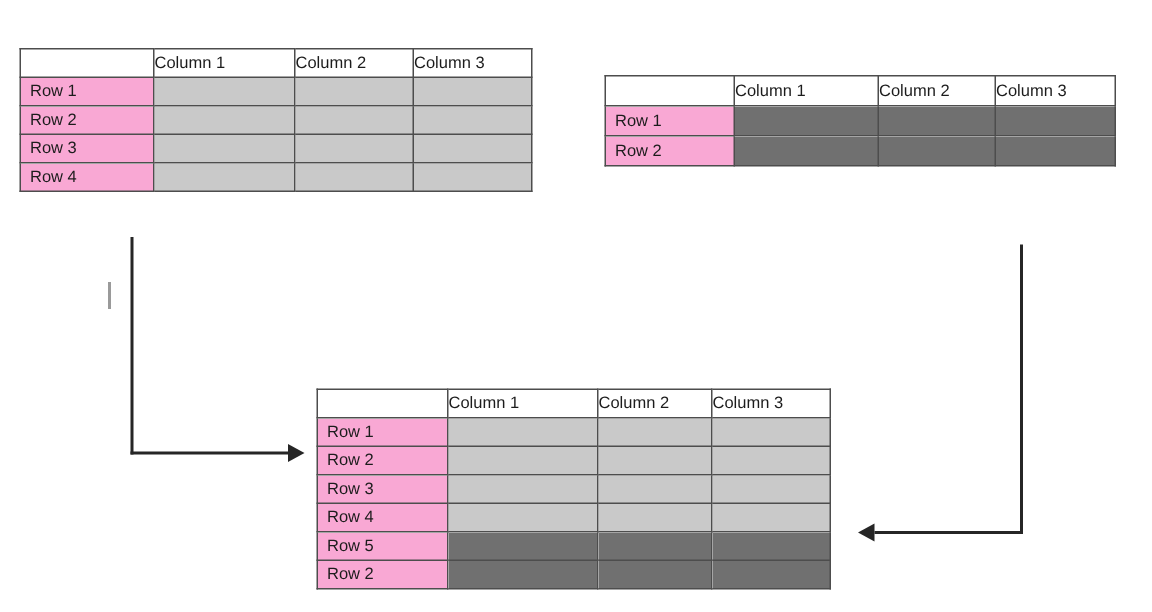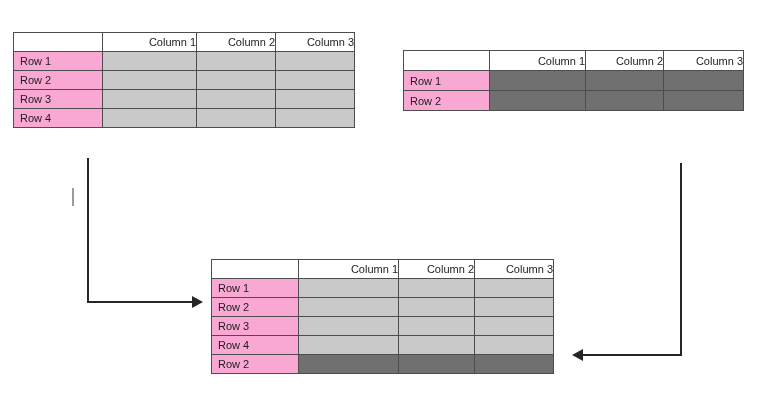--- a/index.html
+++ b/index.html
@@ -12,21 +12,21 @@
   table {
     position:absolute; border-collapse:collapse; table-layout:fixed;
     border:1px solid #4d4d4d;
   }
   th, td {
     border:1px solid #4d4d4d; box-sizing:border-box;
     font-size:11px; font-weight:400; color:#1c1c1c;
     padding:0; height:19px; white-space:nowrap; overflow:hidden;
     vertical-align:middle;
   }
-  th { text-align:right; background:#ffffff; }
+  th { text-align:left; background:#ffffff; }
   td.label { text-align:left; padding-left:6px; background:#f9a8d4; }
   td.data { background:#ffffff; }
   tr[data-shade="light"] td.data { background:#c9c9c9; }
   tr[data-shade="dark"]  td.data { background:#707070; }
 
   #table-top-left  { left:13px;  top:32px;  width:341px; }
   #table-top-left  col:nth-child(1){width:89px;}
   #table-top-left  col:nth-child(2){width:94px;}
   #table-top-left  col:nth-child(3){width:79px;}
   #table-top-left  col:nth-child(4){width:79px;}
@@ -174,20 +174,26 @@
         <td class="data"></td>
         <td class="data"></td>
       </tr>
       <tr data-shade="light">
         <td class="label">Row 4</td>
         <td class="data"></td>
         <td class="data"></td>
         <td class="data"></td>
       </tr>
       <tr data-shade="dark">
+        <td class="label">Row 5</td>
+        <td class="data"></td>
+        <td class="data"></td>
+        <td class="data"></td>
+      </tr>
+      <tr data-shade="dark">
         <td class="label">Row 2</td>
         <td class="data"></td>
         <td class="data"></td>
         <td class="data"></td>
       </tr>
     </tbody>
   </table>
 
   <div>
     <div class="seg arrow-left-v"></div>

